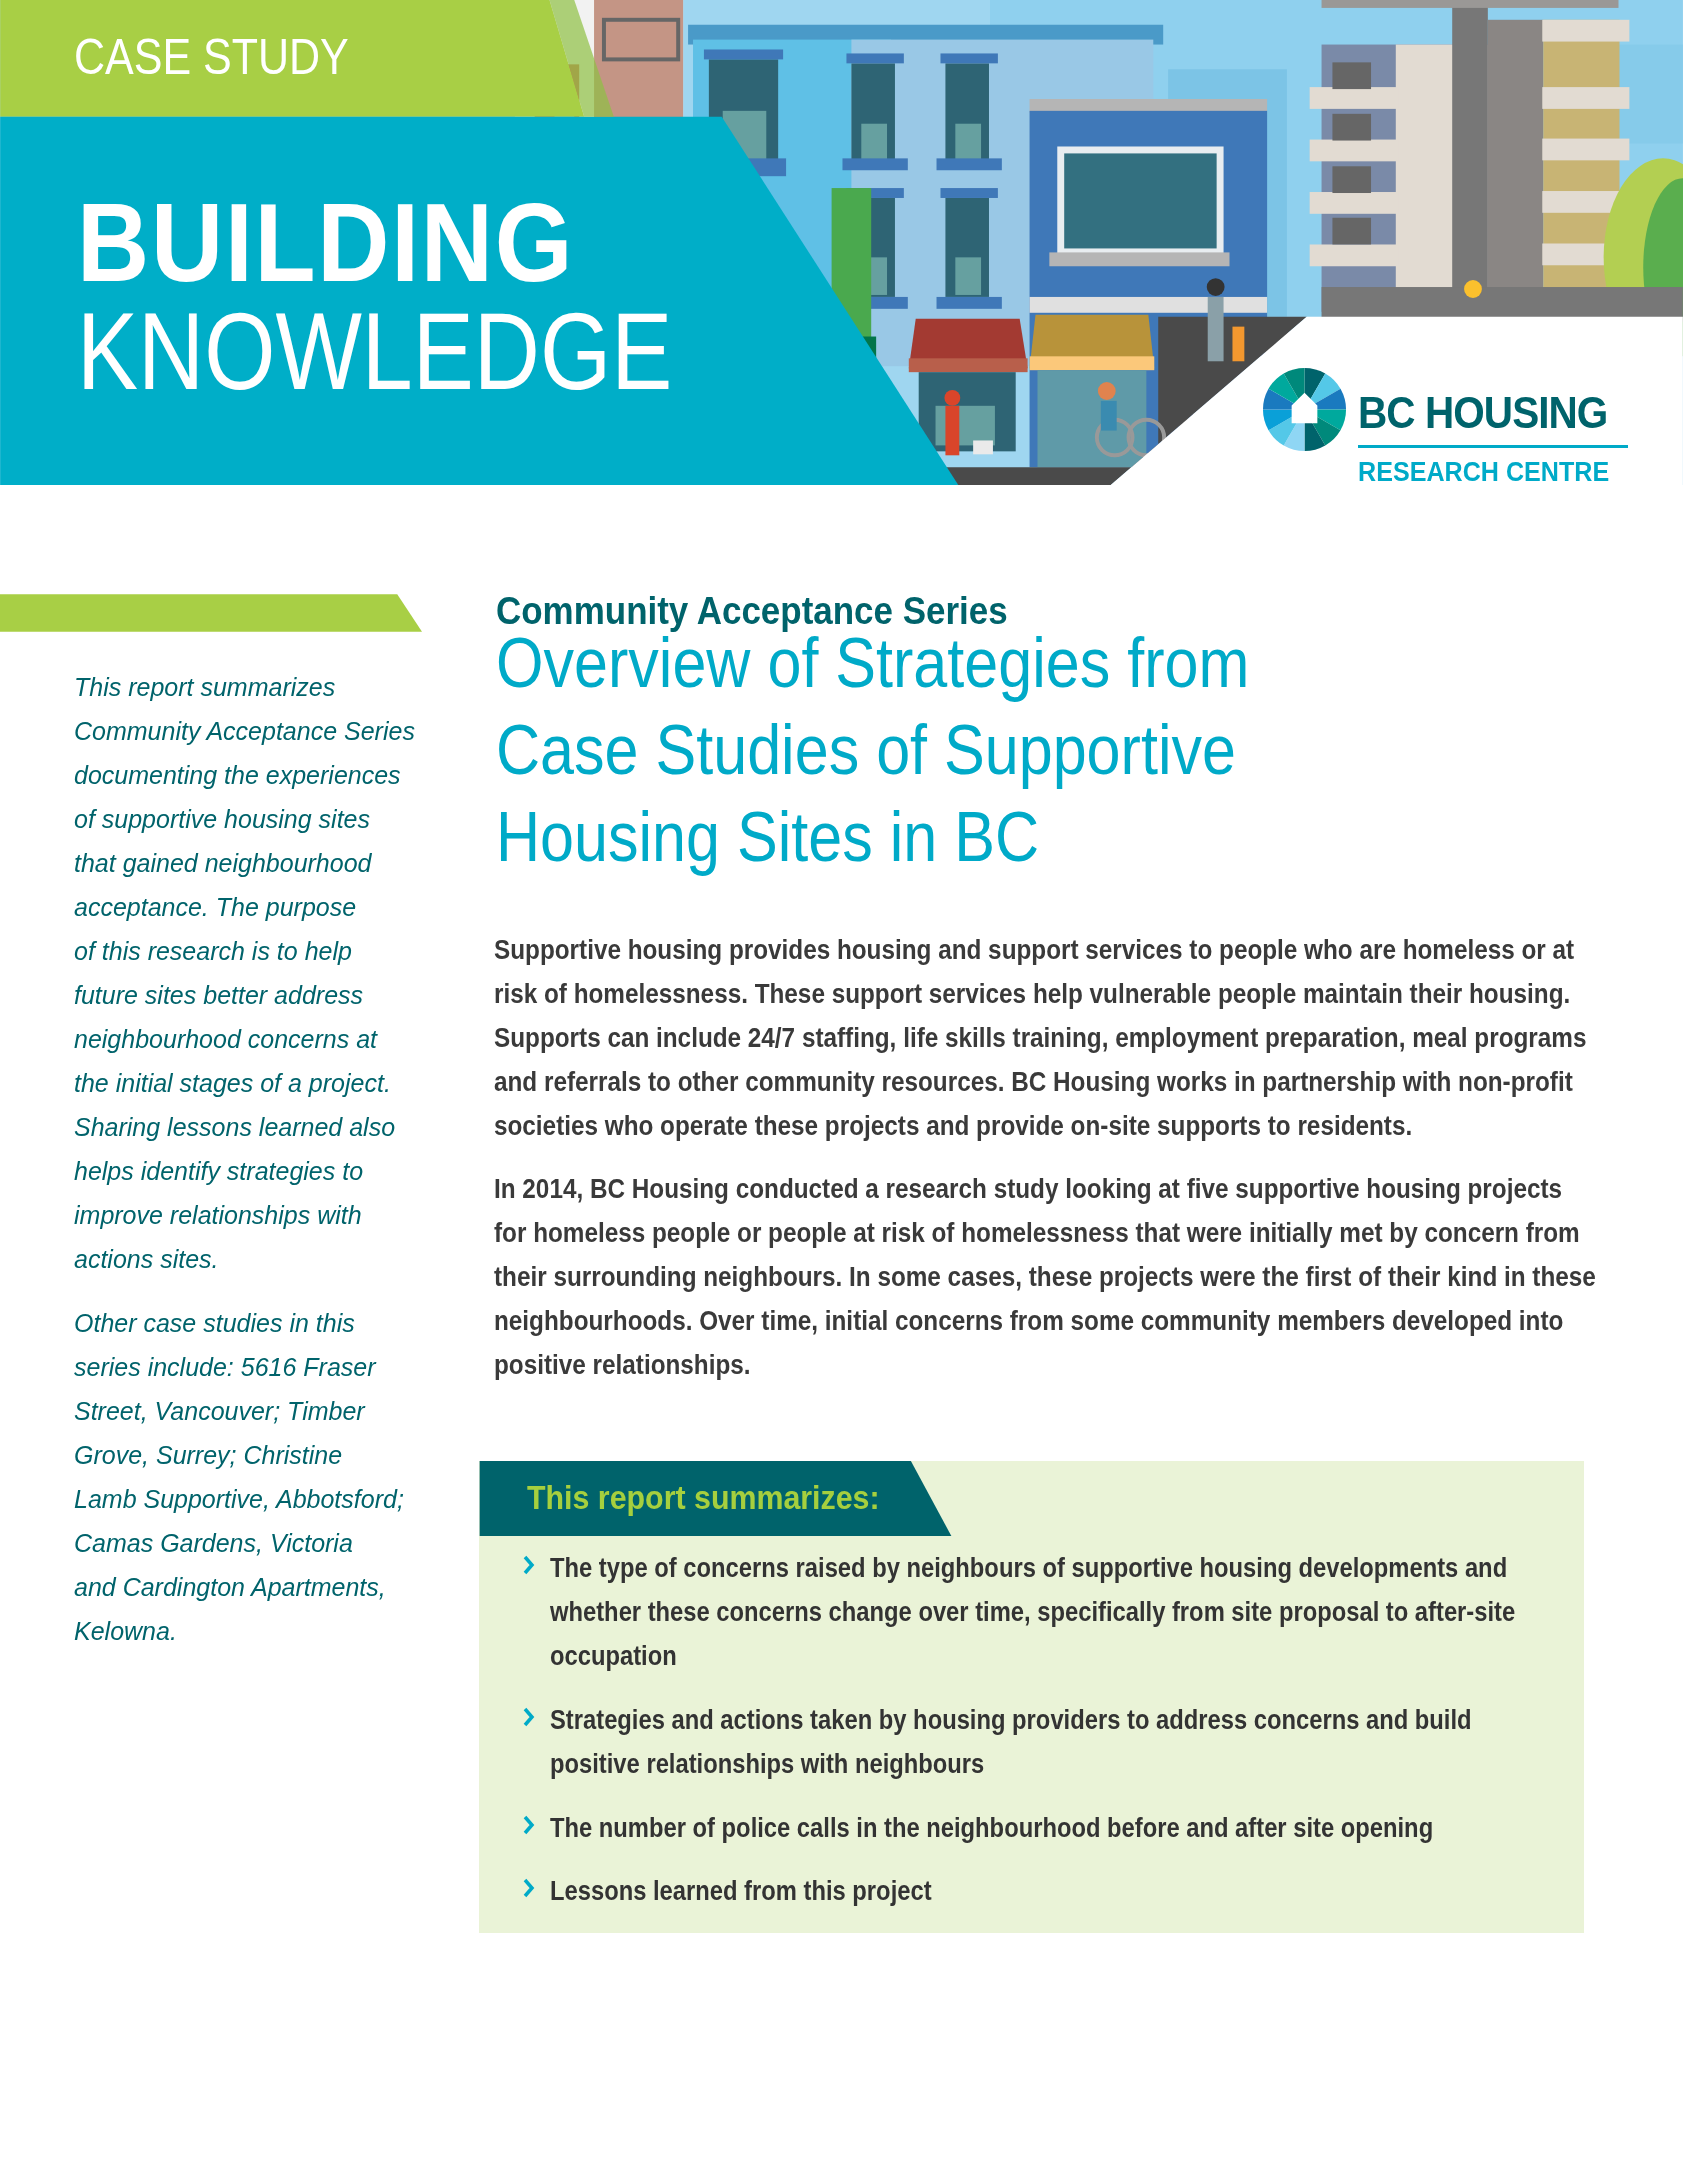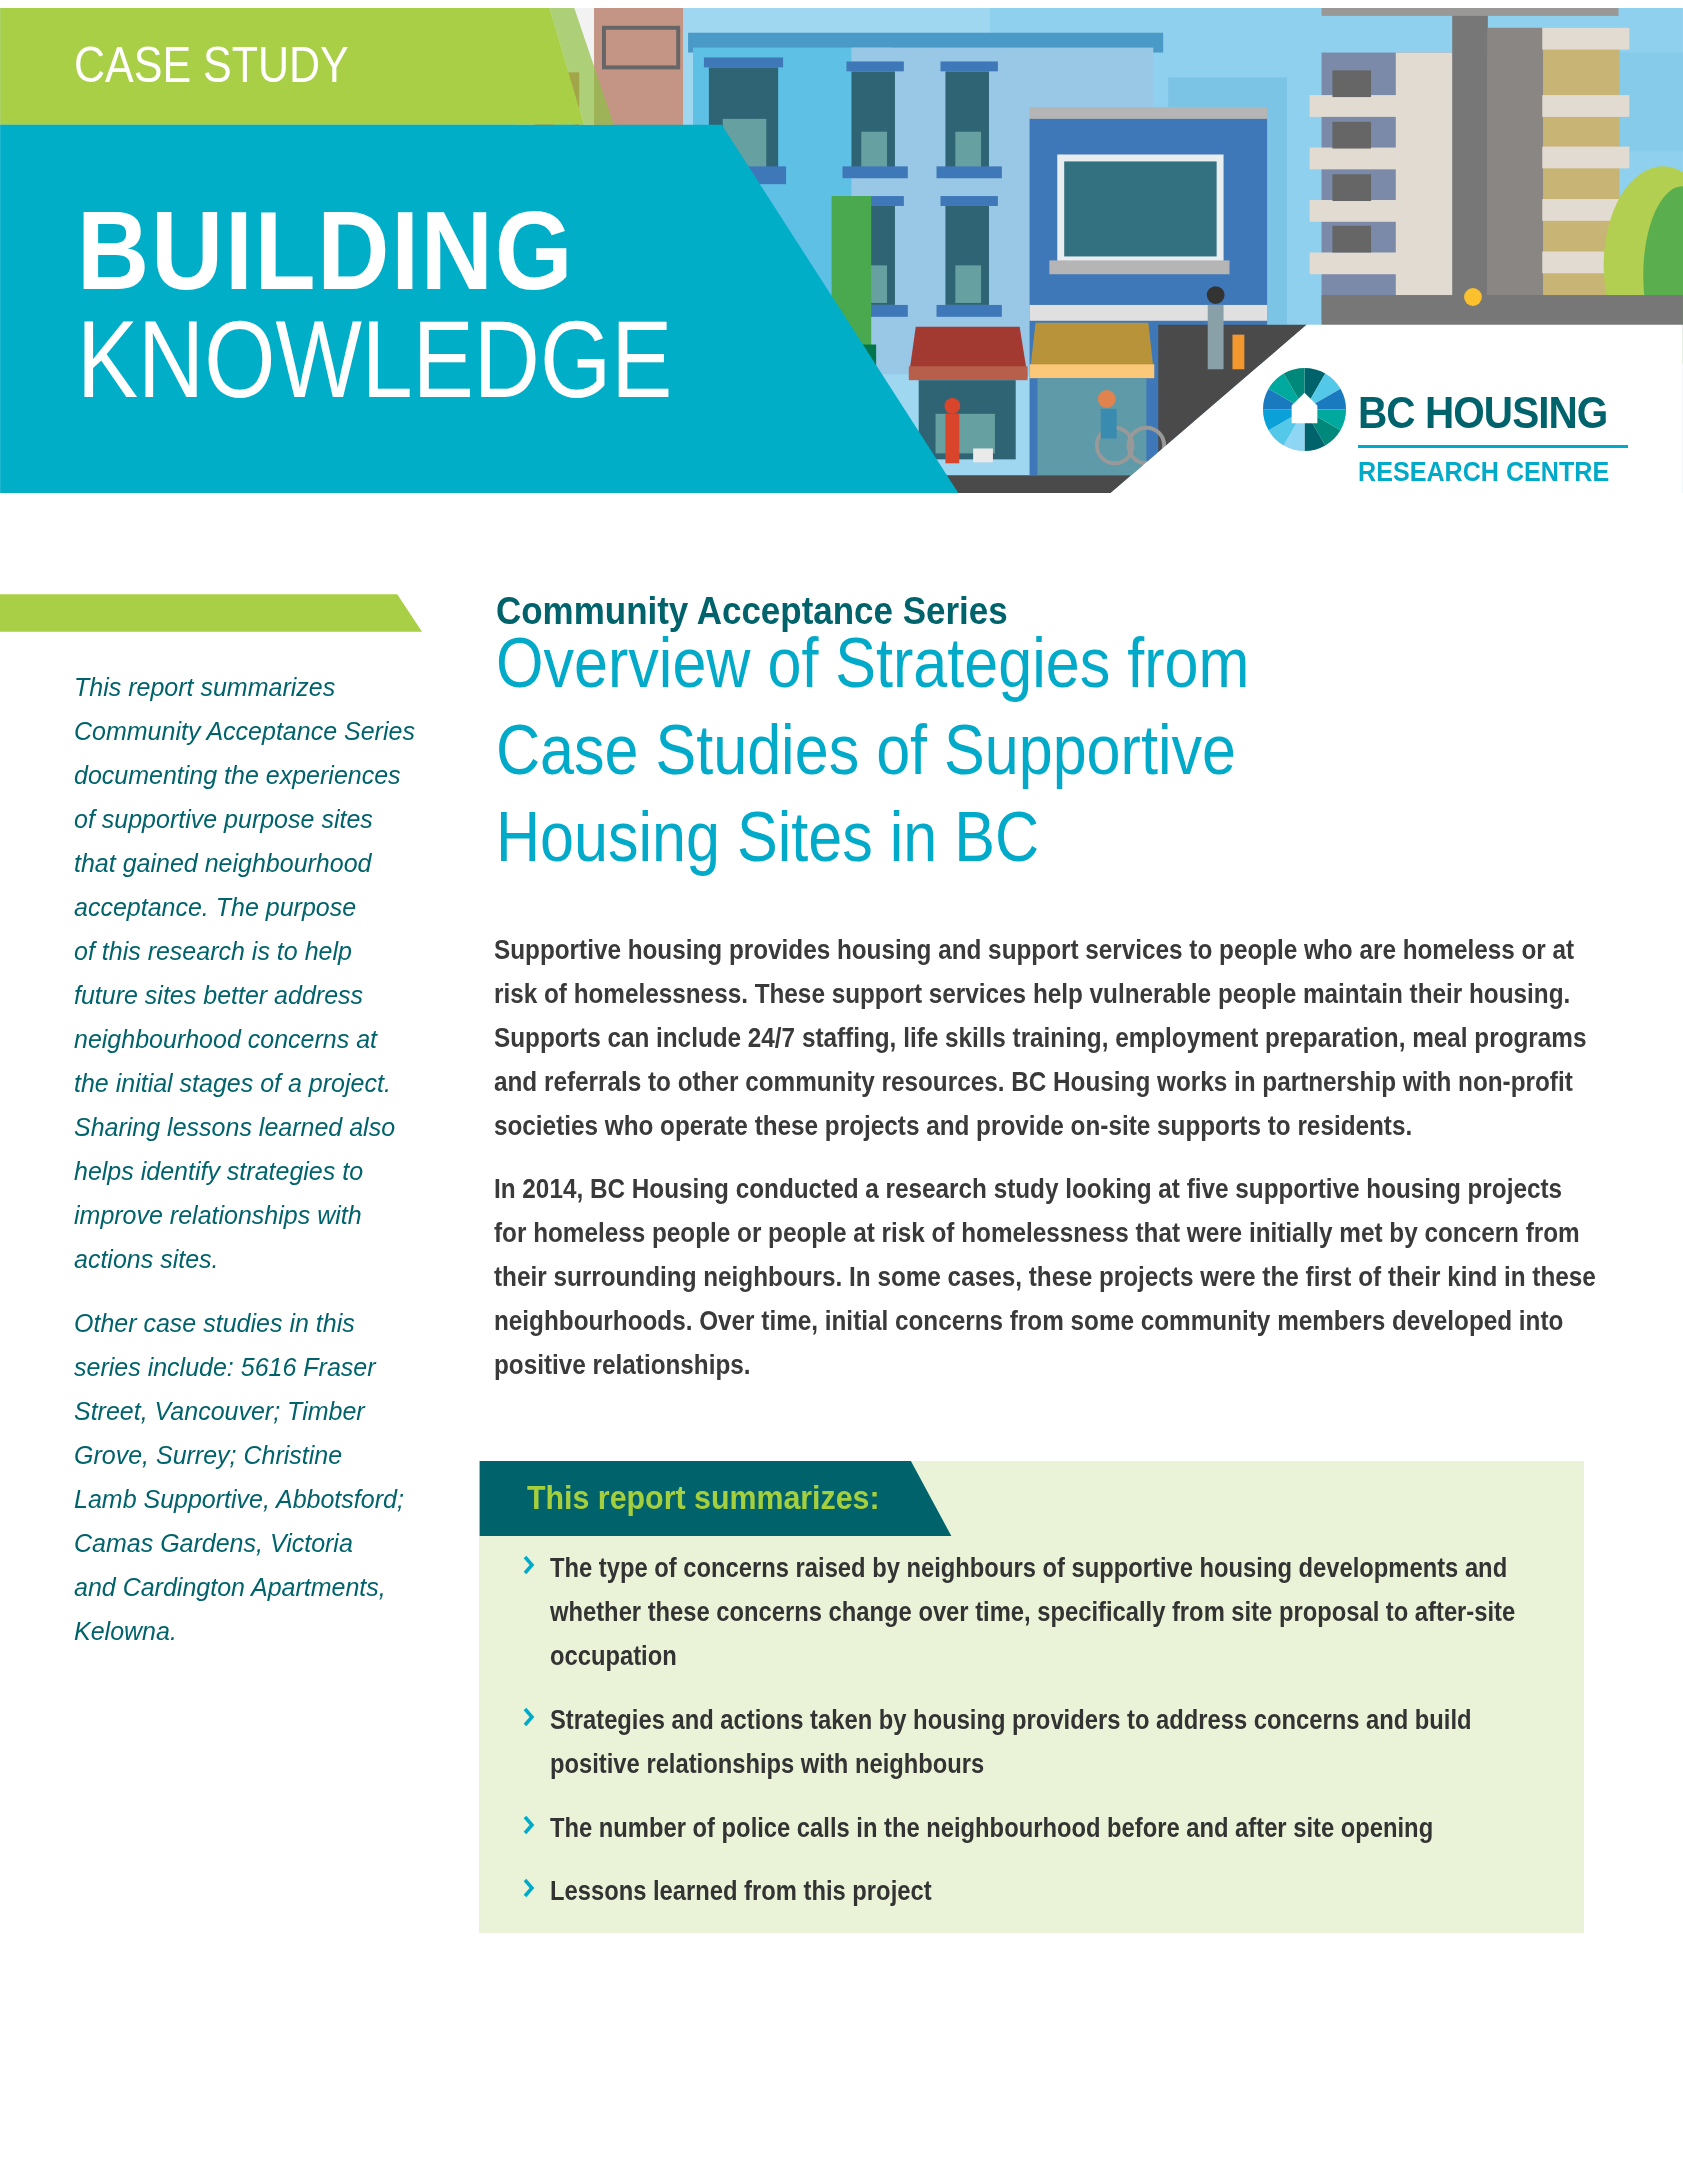--- a/index.html
+++ b/index.html
@@ -1,19 +1,19 @@
 <!DOCTYPE html>
 <html><head>
 <meta charset="utf-8">
 <style>
   html,body{margin:0;padding:0;background:#ffffff;}
   body{width:1683px;height:2178px;position:relative;overflow:hidden;font-family:"Liberation Sans","DejaVu Sans",sans-serif;}
   .abs{position:absolute;}
   
-  #header{left:0;top:8px;width:1683px;height:485px;overflow:hidden;}
+  #header{left:0;top:0;width:1683px;height:485px;overflow:hidden;}
   #illustration{left:0;top:0;width:1683px;height:485px;}
   .case-study{left:74px;top:28px;font-size:50px;color:#ffffff;letter-spacing:0px;font-family:"Liberation Sans",sans-serif;font-weight:400;transform:scaleX(0.86);transform-origin:left top;white-space:nowrap;}
   .title-building{left:77px;top:188px;font-size:111px;font-weight:700;color:#ffffff;line-height:1;white-space:nowrap;transform:scaleX(0.9);transform-origin:left top;letter-spacing:2px;}
   .title-knowledge{left:77px;top:297px;font-size:109px;font-weight:400;color:#ffffff;line-height:1;white-space:nowrap;transform:scaleX(0.84);transform-origin:left top;letter-spacing:0px;}
   .logo-name{left:1358px;top:388px;font-size:44px;font-weight:700;color:#00636b;white-space:nowrap;letter-spacing:-1px;transform:scaleX(0.92);transform-origin:left top;}
   .logo-rule{left:1358px;top:445px;width:270px;height:3px;background:#00aac8;}
   .logo-sub{left:1358px;top:457px;font-size:27px;font-weight:700;color:#00aac8;white-space:nowrap;transform:scaleX(0.93);transform-origin:left top;}
   
   #green-bar{left:0;top:594px;width:422px;height:38px;}
   #sidebar{left:74px;top:665px;width:356px;}
@@ -189,21 +189,21 @@
 <div class="abs logo-sub">RESEARCH CENTRE</div>
 
 <svg id="green-bar" class="abs" width="422" height="38" viewBox="0 0 426 38">
   <polygon points="0,0 401,0 426,38 0,38" fill="#a8cf45"></polygon>
 </svg>
 <div id="sidebar" class="abs">
   <p class="side-p">
     <span class="side-line">This report summarizes</span>
     <span class="side-line">Community Acceptance Series</span>
     <span class="side-line">documenting the experiences</span>
-    <span class="side-line">of supportive purpose sites</span>
+    <span class="side-line">of supportive housing sites</span>
     <span class="side-line">that gained neighbourhood</span>
     <span class="side-line">acceptance. The purpose</span>
     <span class="side-line">of this research is to help</span>
     <span class="side-line">future sites better address</span>
     <span class="side-line">neighbourhood concerns at</span>
     <span class="side-line">the initial stages of a project.</span>
     <span class="side-line">Sharing lessons learned also</span>
     <span class="side-line">helps identify strategies to</span>
     <span class="side-line">improve relationships with</span>
     <span class="side-line">actions sites.</span>

